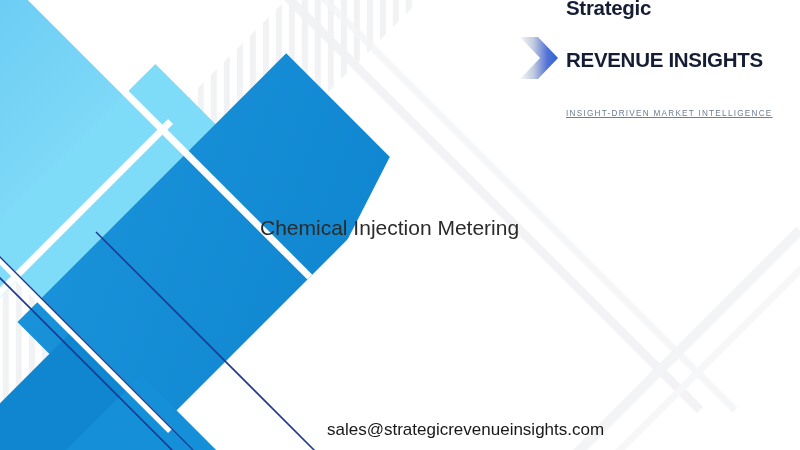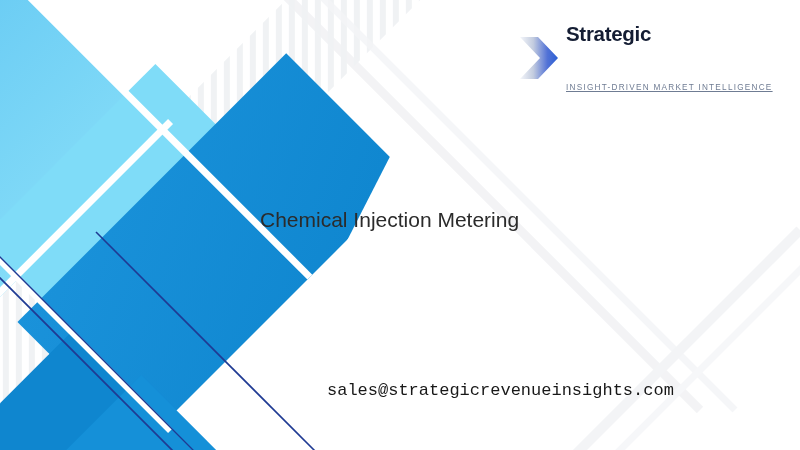--- a/index.html
+++ b/index.html
@@ -67,37 +67,37 @@
     color: #6f7c93;
     margin-top: 7px;
     white-space: nowrap;
     text-decoration: underline;
   }
 
   
   #title-block {
     position: absolute;
     left: 260px;
-    top: 192px;
+    top: 200px;
     width: 430px;
   }
   .title-line {
     font-family: "Liberation Sans", sans-serif;
     font-size: 21px;
     line-height: 56px;
     color: #2b2b2b;
     white-space: nowrap;
   }
 
   
   #email-line {
     position: absolute;
     left: 327px;
-    top: 380px;
-    font-family: Liberation Mono, monospace;
+    top: 419px;
+    font-family: Liberation Sans, sans-serif;
     font-size: 17px;
     line-height: 22px;
     color: #181818;
     white-space: nowrap;
   }
 </style>
 </head>
 <body>
 
 <div id="slide">
@@ -202,20 +202,21 @@
       <line x1="600" y1="470" x2="810" y2="260" stroke="#f5f6f8" stroke-width="7"></line>
     </g>
   </svg>
 
   <div id="logo-block">
     <svg id="logo-arrow" viewBox="0 0 42 46" xmlns="http://www.w3.org/2000/svg">
       <polygon points="2,2 20,2 40,23 20,44 2,44 22,23" fill="url(#gArrow)"></polygon>
     </svg>
     <div id="logo-text-block">
       <div class="logo-line">Strategic</div>
+      <div class="logo-line">REVENUE INSIGHTS</div>
       <div id="logo-tagline">INSIGHT-DRIVEN MARKET INTELLIGENCE</div>
     </div>
   </div>
 
   <div id="title-block">
     <div class="title-line">Chemical Injection Metering</div>
   </div>
 
   <div id="email-line">sales@strategicrevenueinsights.com</div>
 

